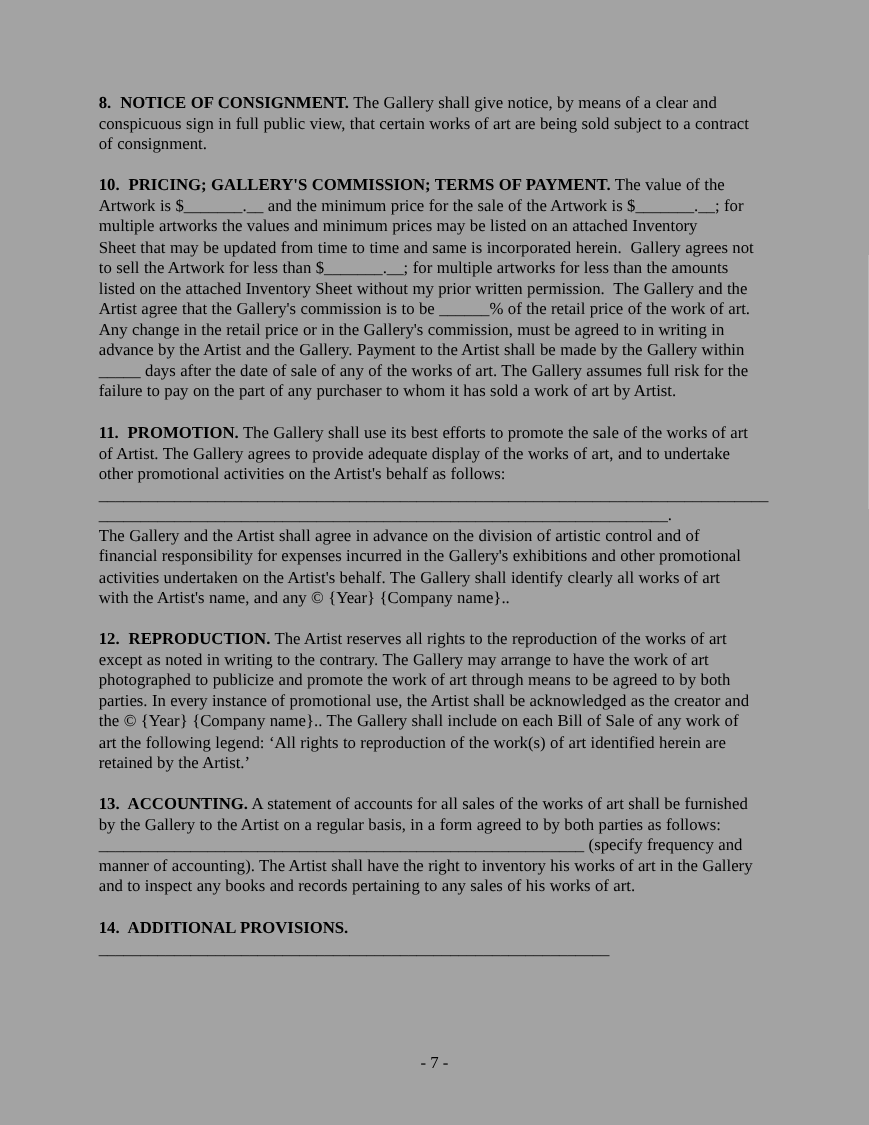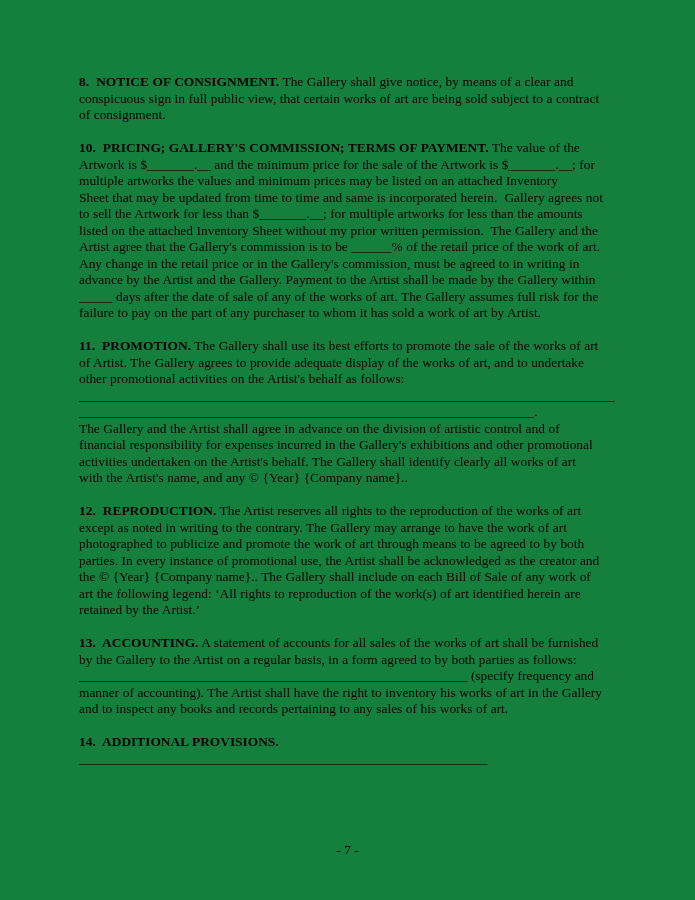--- a/index.html
+++ b/index.html
@@ -14,21 +14,21 @@
     overflow: hidden;
     font-family: "Liberation Serif", serif;
     color: #000000;
   }
   .page {
     position: absolute;
     left: 0;
     top: 0;
     width: 695px;
     height: 900px;
-    background: #15803d;
+    background: #a3a3a3;
   }
   .content {
     position: absolute;
     left: 79px;
     top: 74px;
     width: 553px;
   }
   p.para {
     margin: 0 0 16.5px 0;
     font-size: 13.4px;

